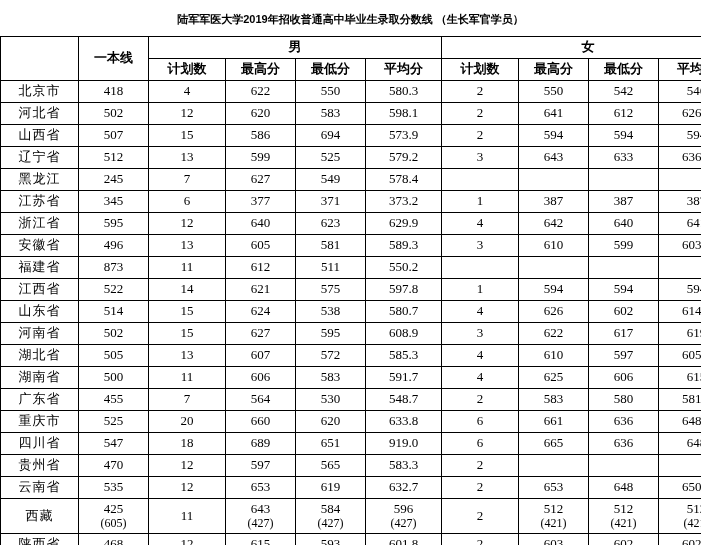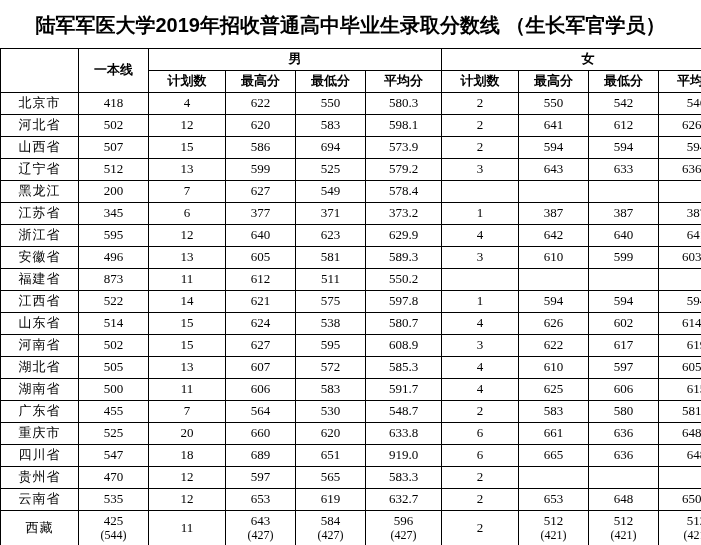--- a/index.html
+++ b/index.html
@@ -16,21 +16,21 @@
   }
   .page {
     width: 701px;
     height: 545px;
     position: relative;
     box-sizing: border-box;
     padding: 0;
   }
   .title {
     text-align: center;
-    font-size: 20px;
+    font-size: 11px;
     font-weight: bold;
     letter-spacing: 0px;
     padding: 12px 0 9px 0;
     font-family: "Liberation Sans", "DejaVu Sans", sans-serif;
     white-space: nowrap;
   }
   table.grades {
     border-collapse: collapse;
     width: 693px;
     margin: 0 auto;
@@ -165,21 +165,21 @@
           <td>599</td>
           <td>525</td>
           <td>579.2</td>
           <td>3</td>
           <td>643</td>
           <td>633</td>
           <td>636.7</td>
         </tr>
         <tr>
           <td class="region">黑龙江</td>
-          <td>200</td>
+          <td>245</td>
           <td>7</td>
           <td>627</td>
           <td>549</td>
           <td>578.4</td>
           <td></td>
           <td></td>
           <td></td>
           <td></td>
         </tr>
         <tr>
@@ -347,21 +347,21 @@
           <td>632.7</td>
           <td>2</td>
           <td>653</td>
           <td>648</td>
           <td>650.5</td>
         </tr>
         <tr class="tall">
           <td class="region">西藏</td>
           <td>
             <span class="main-val">425</span>
-            <span class="sub">(544)</span>
+            <span class="sub">(605)</span>
           </td>
           <td>11</td>
           <td>
             <span class="main-val">643</span>
             <span class="sub">(427)</span>
           </td>
           <td>
             <span class="main-val">584</span>
             <span class="sub">(427)</span>
           </td>

